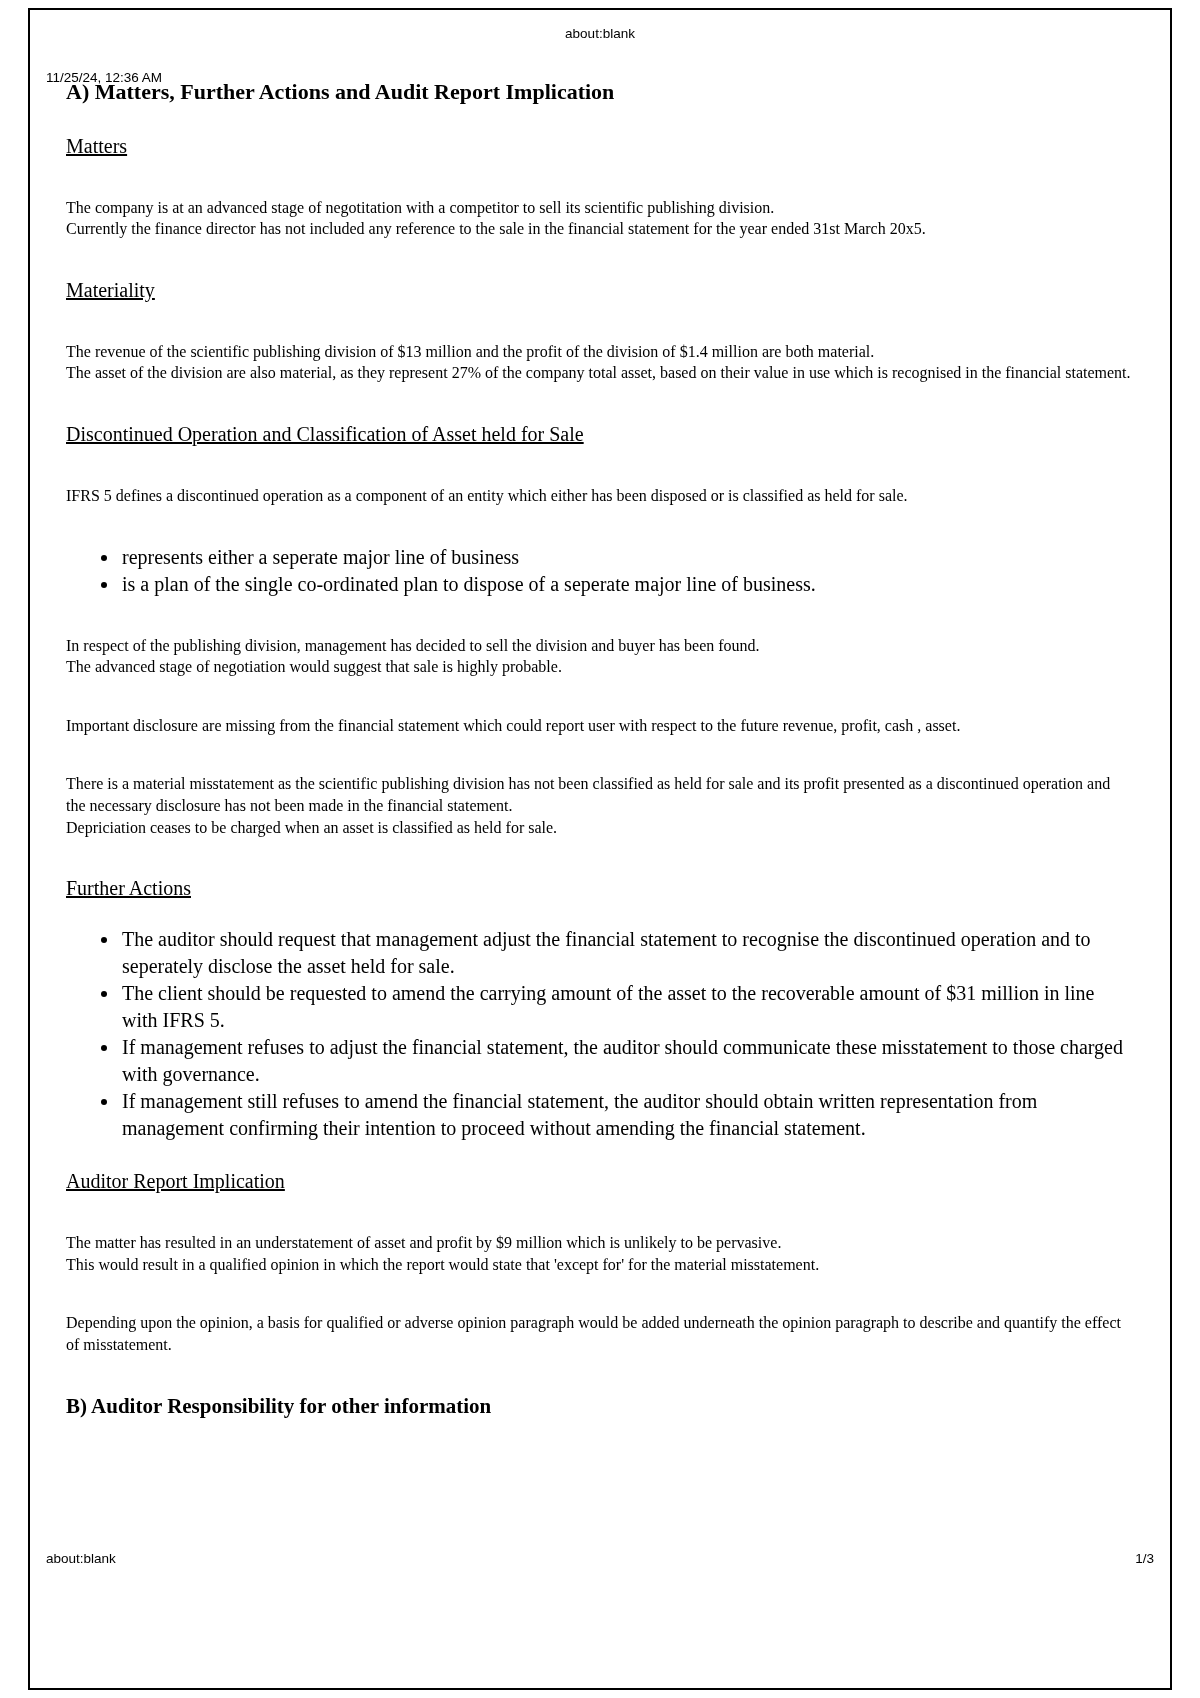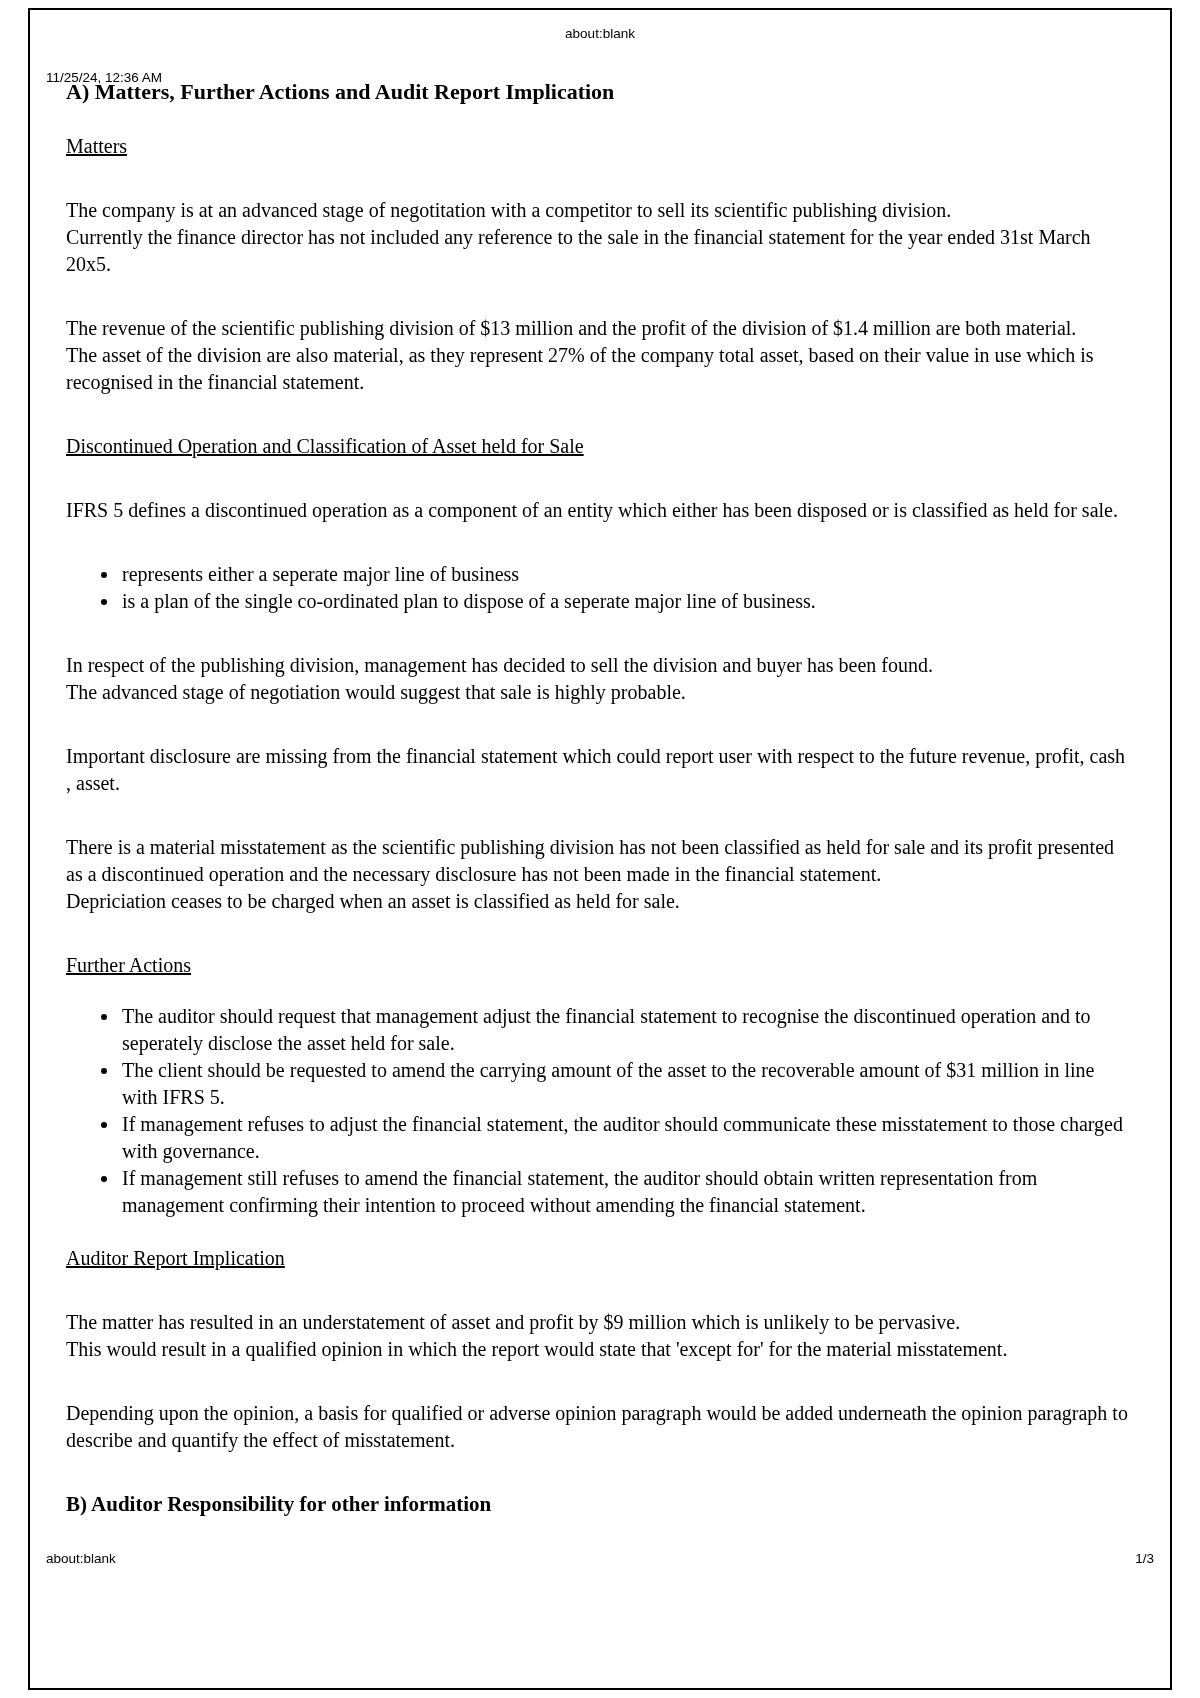--- a/index.html
+++ b/index.html
@@ -58,21 +58,21 @@
     margin-top: 30px;
   }
   h2.sub-heading {
     font-size: 20px;
     font-weight: normal;
     text-decoration: underline;
     margin: 26px 0 24px 0;
     line-height: 1.35;
   }
   p.body-text {
-    font-size: 20px;
+    font-size: 16px;
     line-height: 1.35;
     margin: 37px 0;
     white-space: pre-line;
   }
   ul.bullet-list {
     margin: 8px 0;
     padding-left: 54px;
     font-size: 20px;
     line-height: 1.35;
   }
@@ -102,20 +102,21 @@
   </div>
 
   <div class="content">
 
     <h1 class="doc-title">A) Matters, Further Actions and Audit Report Implication</h1>
 
     <h2 class="sub-heading">Matters</h2>
     <p class="body-text">The company is at an advanced stage of negotitation with a competitor to sell its scientific publishing division.
 Currently the finance director has not included any reference to the sale in the financial statement for the year ended 31st March 20x5.</p>
 
+    <h2 class="sub-heading">Materiality</h2>
     <p class="body-text">The revenue of the scientific publishing division of $13 million and the profit of the division of $1.4 million are both material.
 The asset of the division are also material, as they represent 27% of the company total asset, based on their value in use which is recognised in the financial statement.</p>
 
     <h2 class="sub-heading">Discontinued Operation and Classification of Asset held for Sale</h2>
     <p class="body-text">IFRS 5 defines a discontinued operation as a component of an entity which either has been disposed or is classified as held for sale.</p>
 
     <ul class="bullet-list">
       <li>represents either a seperate major line of business</li>
       <li>is a plan of the single co-ordinated plan to dispose of a seperate major line of business.</li>
     </ul>

